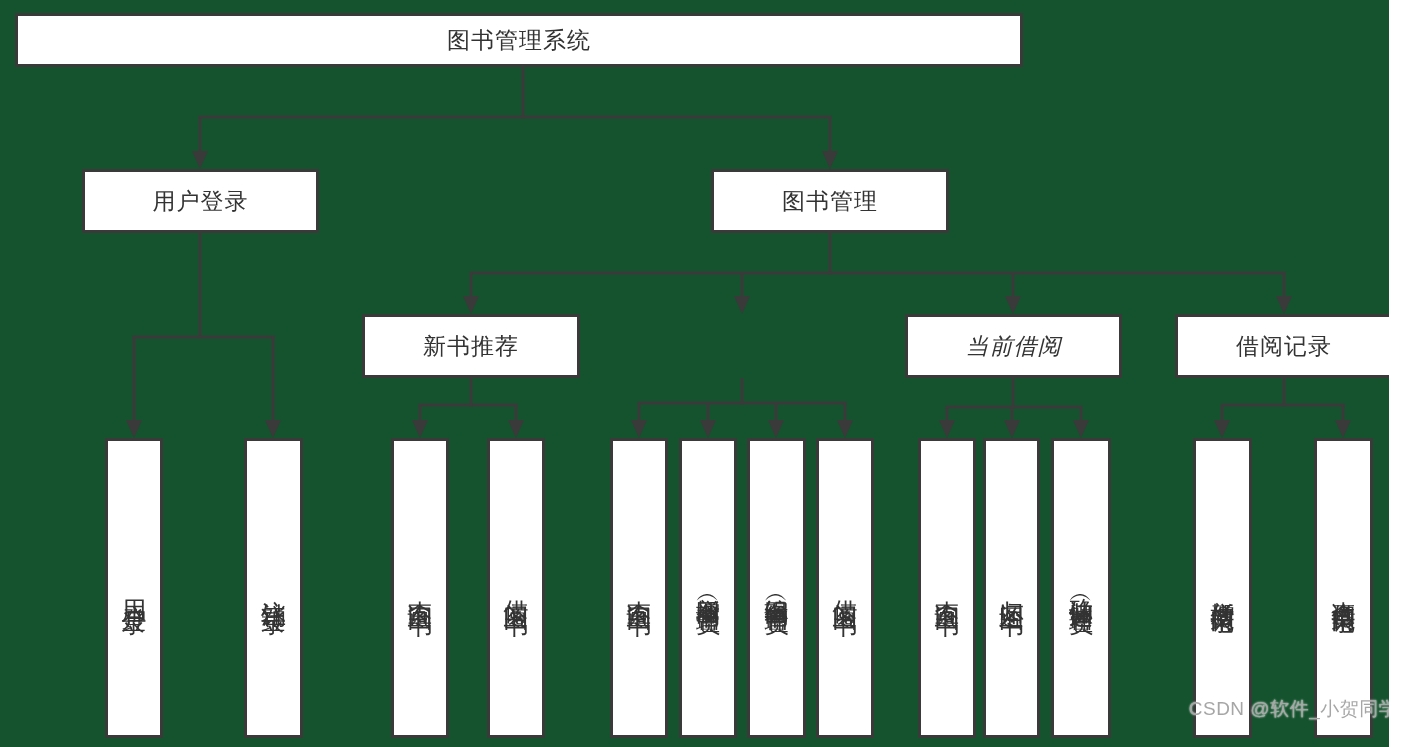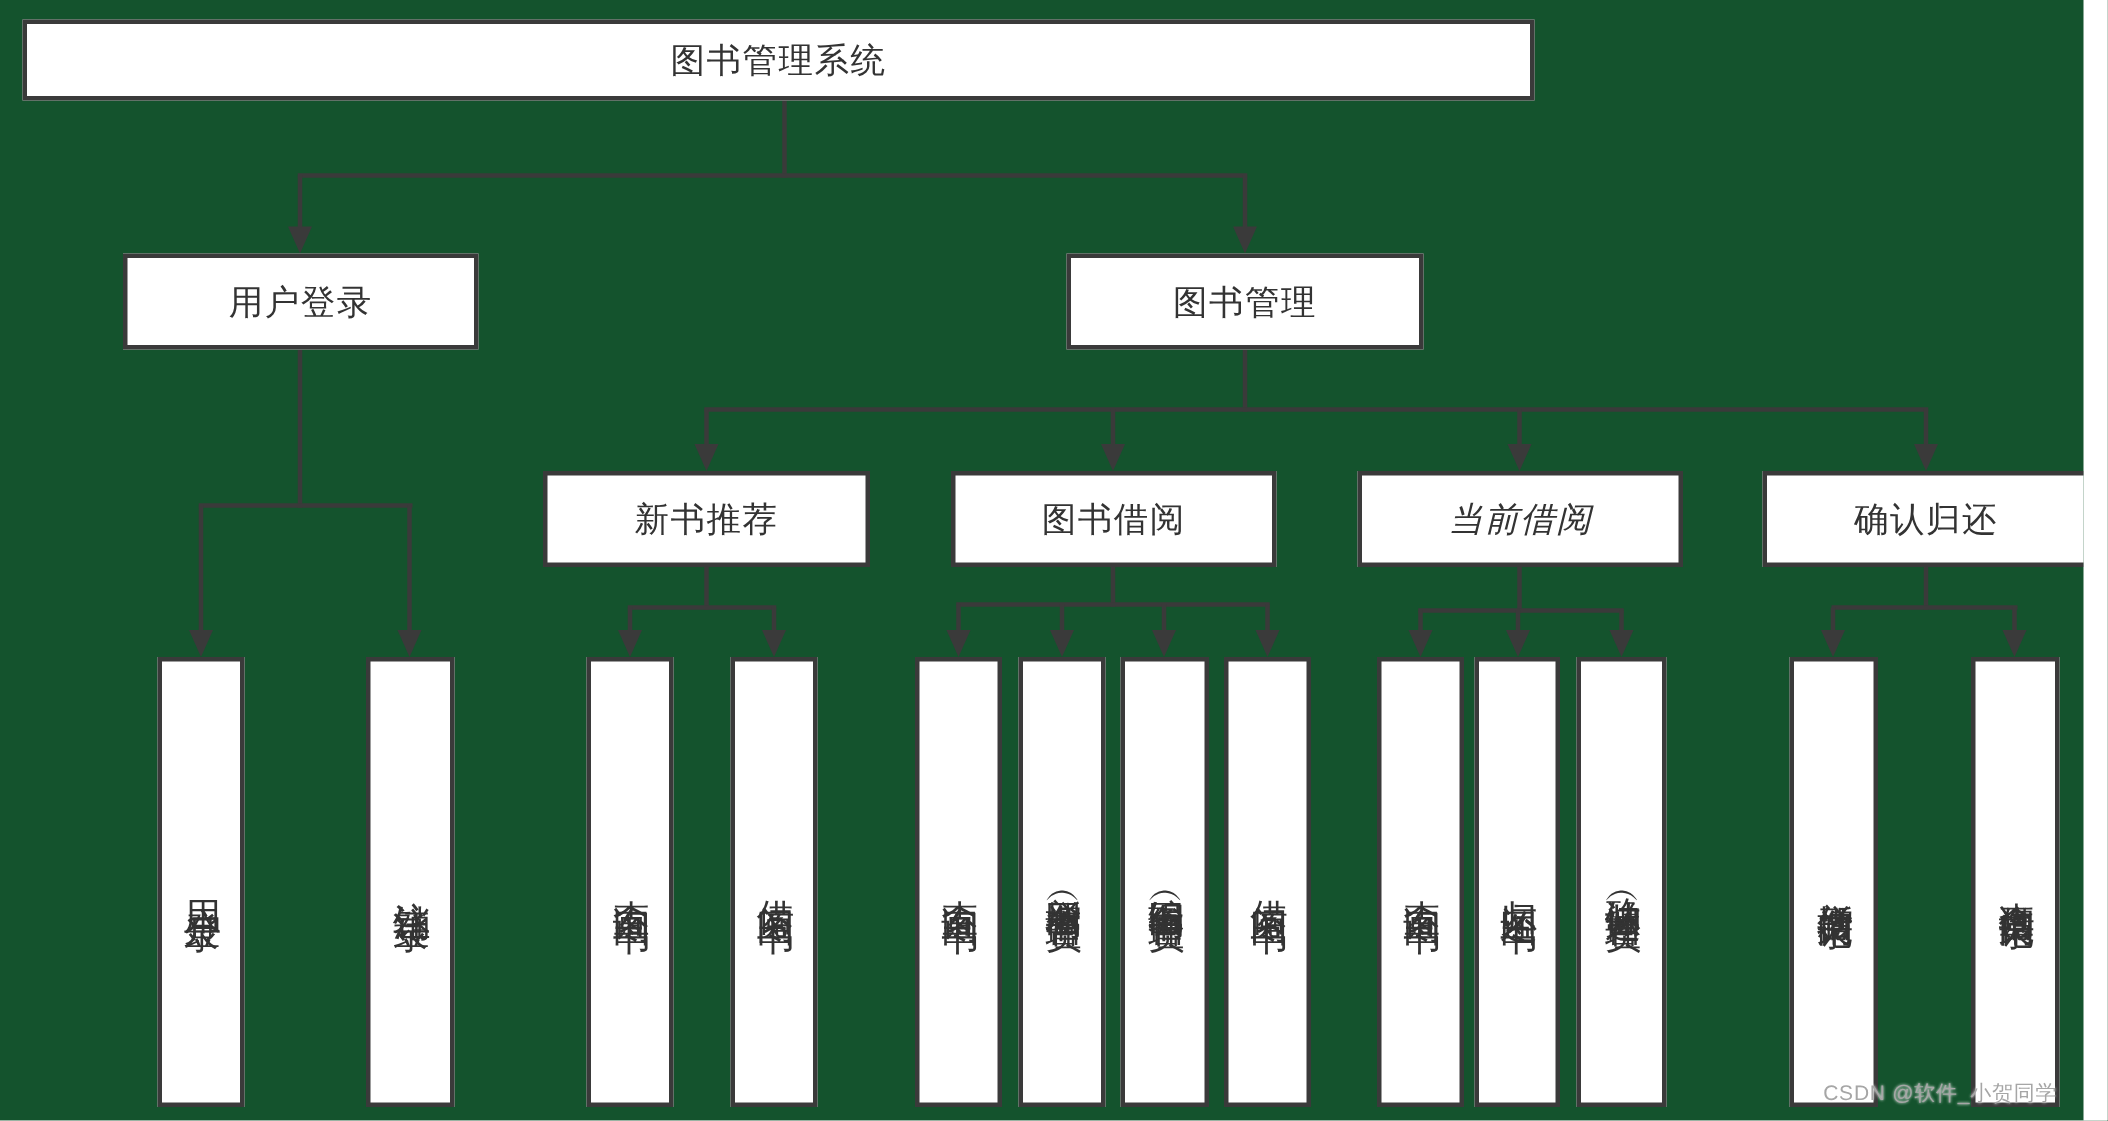--- a/index.html
+++ b/index.html
@@ -75,23 +75,23 @@
   #n-c3 { left: 747px;  width: 59px; }
   #n-c4 { left: 816px;  width: 58px; }
   #n-d1 { left: 918px;  width: 58px; }
   #n-d2 { left: 983px;  width: 57px; }
   #n-d3 { left: 1051px; width: 60px; }
   #n-e1 { left: 1193px; width: 59px; }
   #n-e2 { left: 1314px; width: 59px; }
   #watermark {
     position: absolute;
     left: 1186px;
-    top: 720px;
+    top: 696px;
     width: 215px;
-    font-size: 14px;
+    font-size: 19px;
     color: #a6a6a6;
     letter-spacing: 0.5px;
     white-space: nowrap;
     z-index: 3;
     text-shadow: 0 0 2px #ffffff;
   }
 </style>
 </head>
 <body>
 
@@ -180,28 +180,25 @@
   <div class="node" id="n-login">
     <span class="hlabel">用户登录</span>
   </div>
   <div class="node" id="n-new">
     <span class="hlabel">新书推荐</span>
   </div>
 
   <div class="node" id="n-mgmt">
     <span class="hlabel">图书管理</span>
   </div>
-  <div class="node" id="n-borrow">
-    <span class="hlabel">图书借阅</span>
-  </div>
   <div class="node" id="n-cur">
     <span class="hlabel">当前借阅</span>
   </div>
   <div class="node" id="n-rec">
-    <span class="hlabel">确认归还</span>
+    <span class="hlabel">借阅记录</span>
   </div>
 
   <div class="node vnode" id="n-a1">
     <span class="vlabel">用户登录</span>
   </div>
   <div class="node vnode" id="n-a2">
     <span class="vlabel">注销登录</span>
   </div>
 
   <div class="node vnode" id="n-b1">

